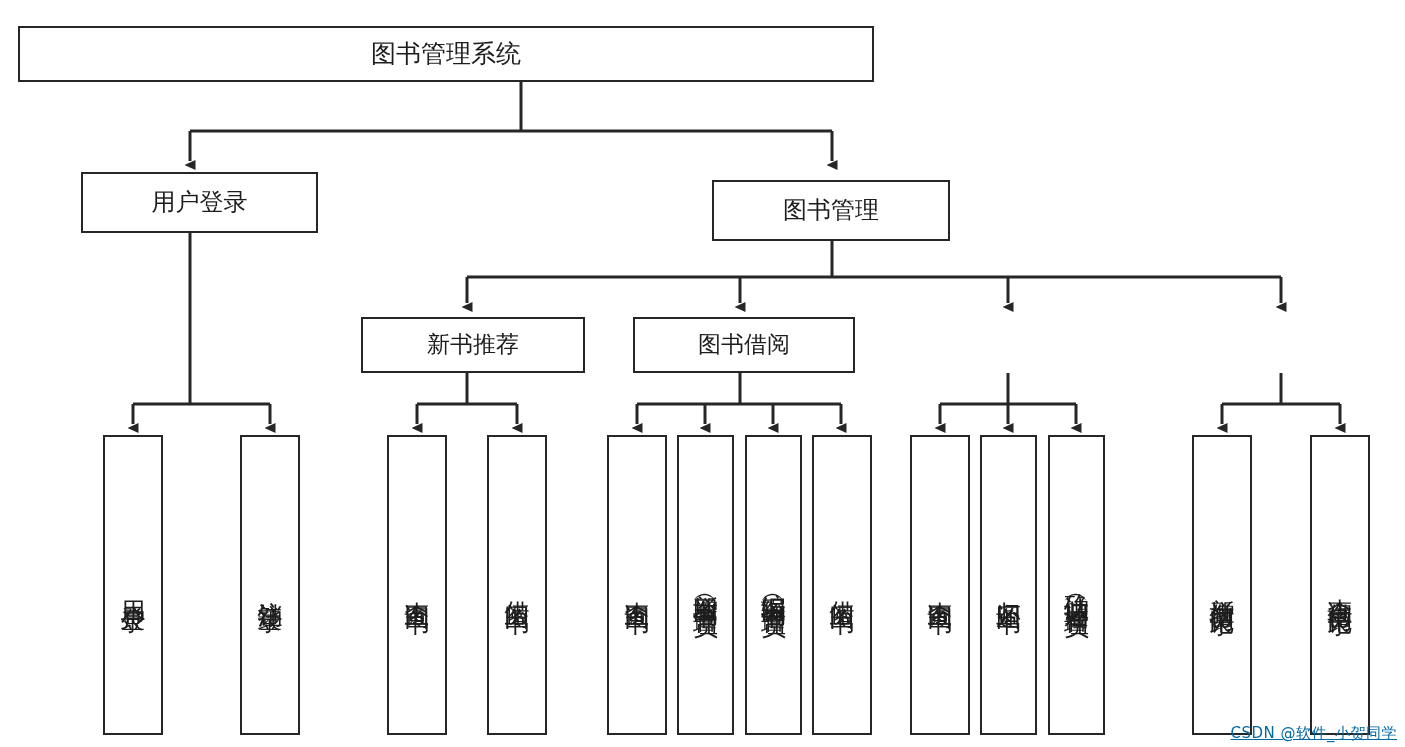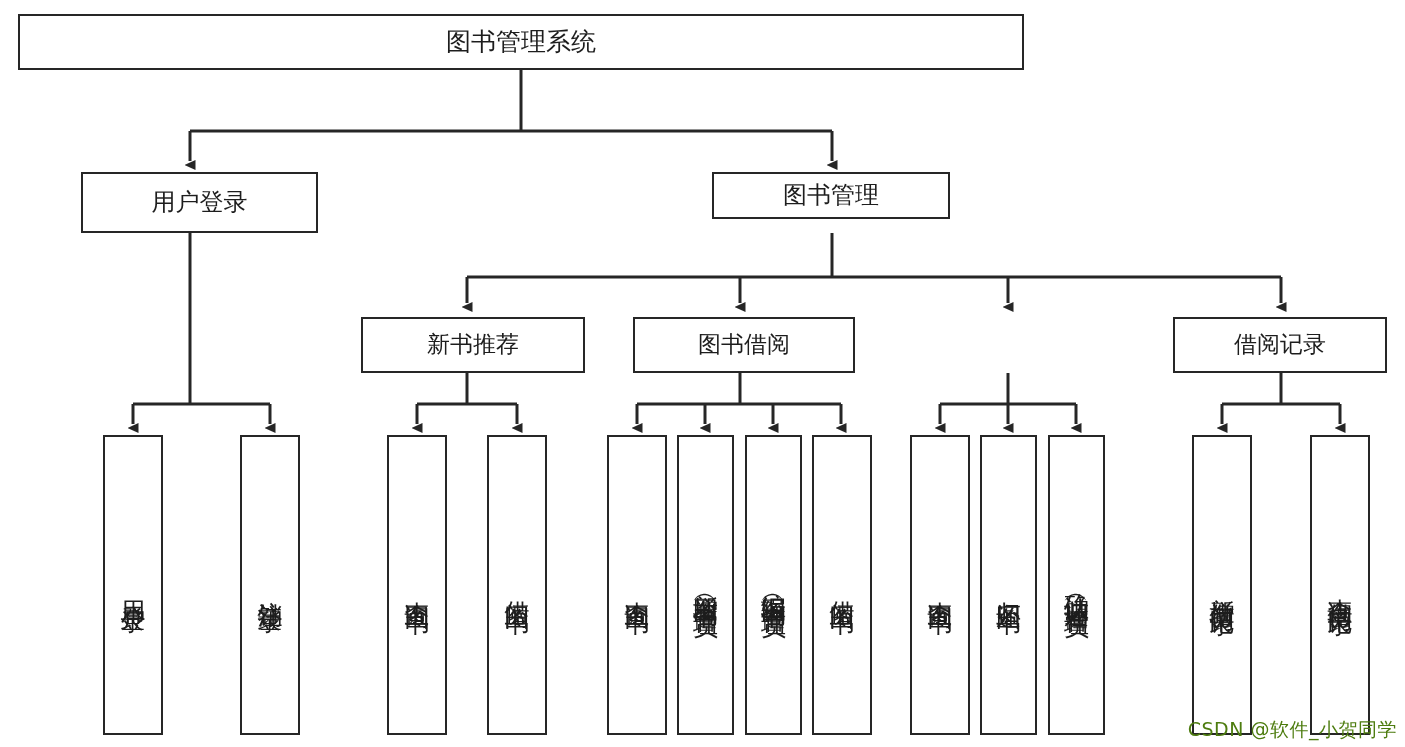--- a/index.html
+++ b/index.html
@@ -58,25 +58,26 @@
     writing-mode: vertical-rl;
     text-orientation: upright;
     font-size: 25px;
     letter-spacing: 3px;
     line-height: 1;
   }
   #watermark {
     position: absolute;
     right: 8px;
     bottom: 4px;
-    font-size: 19px;
-    color: #4d7c0f;
+    font-size: 15px;
+    color: #0369a1;
     letter-spacing: 0.5px;
     z-index: 5;
     white-space: nowrap;
+    text-decoration: underline;
   }
 </style>
 </head>
 <body>
 
 <div id="canvas">
 
   <svg id="edges" viewBox="0 0 1405 747">
     <defs>
       <marker id="arrow" markerWidth="10" markerHeight="11" refX="1" refY="5.5" orient="auto" markerUnits="userSpaceOnUse">
@@ -120,39 +121,36 @@
       <path d="M1008,404 L1008,424" marker-end="url(#arrow)"></path>
       <path d="M1076,404 L1076,424" marker-end="url(#arrow)"></path>
 
       <path d="M1281,373 L1281,404"></path>
       <path d="M1222,404 L1340,404"></path>
       <path d="M1222,404 L1222,424" marker-end="url(#arrow)"></path>
       <path d="M1340,404 L1340,424" marker-end="url(#arrow)"></path>
     </g>
   </svg>
 
-  <div class="node node-root" style="left:18px; top:14px; width:1006px; height:56px;">
+  <div class="node node-root" style="left:18px; top:26px; width:856px; height:56px;">
     <span class="label">图书管理系统</span>
   </div>
 
   <div class="node node-l1" style="left:81px; top:172px; width:237px; height:61px;">
     <span class="label">用户登录</span>
   </div>
-  <div class="node node-l1" style="left:712px; top:172px; width:238px; height:47px;">
+  <div class="node node-l1" style="left:712px; top:180px; width:238px; height:61px;">
     <span class="label">图书管理</span>
   </div>
 
   <div class="node node-l2" style="left:361px; top:317px; width:224px; height:56px;">
     <span class="label">新书推荐</span>
   </div>
   <div class="node node-l2" style="left:633px; top:317px; width:222px; height:56px;">
     <span class="label">图书借阅</span>
-  </div>
-  <div class="node node-l2" style="left:1173px; top:317px; width:214px; height:56px;">
-    <span class="label">借阅记录</span>
   </div>
 
   <div class="node node-leaf" style="left:103px; top:435px; width:60px; height:300px;">
     <span class="label">用户登录</span>
   </div>
   <div class="node node-leaf" style="left:240px; top:435px; width:60px; height:300px;">
     <span class="label">注销登录</span>
   </div>
 
   <div class="node node-leaf" style="left:387px; top:435px; width:60px; height:300px;">

